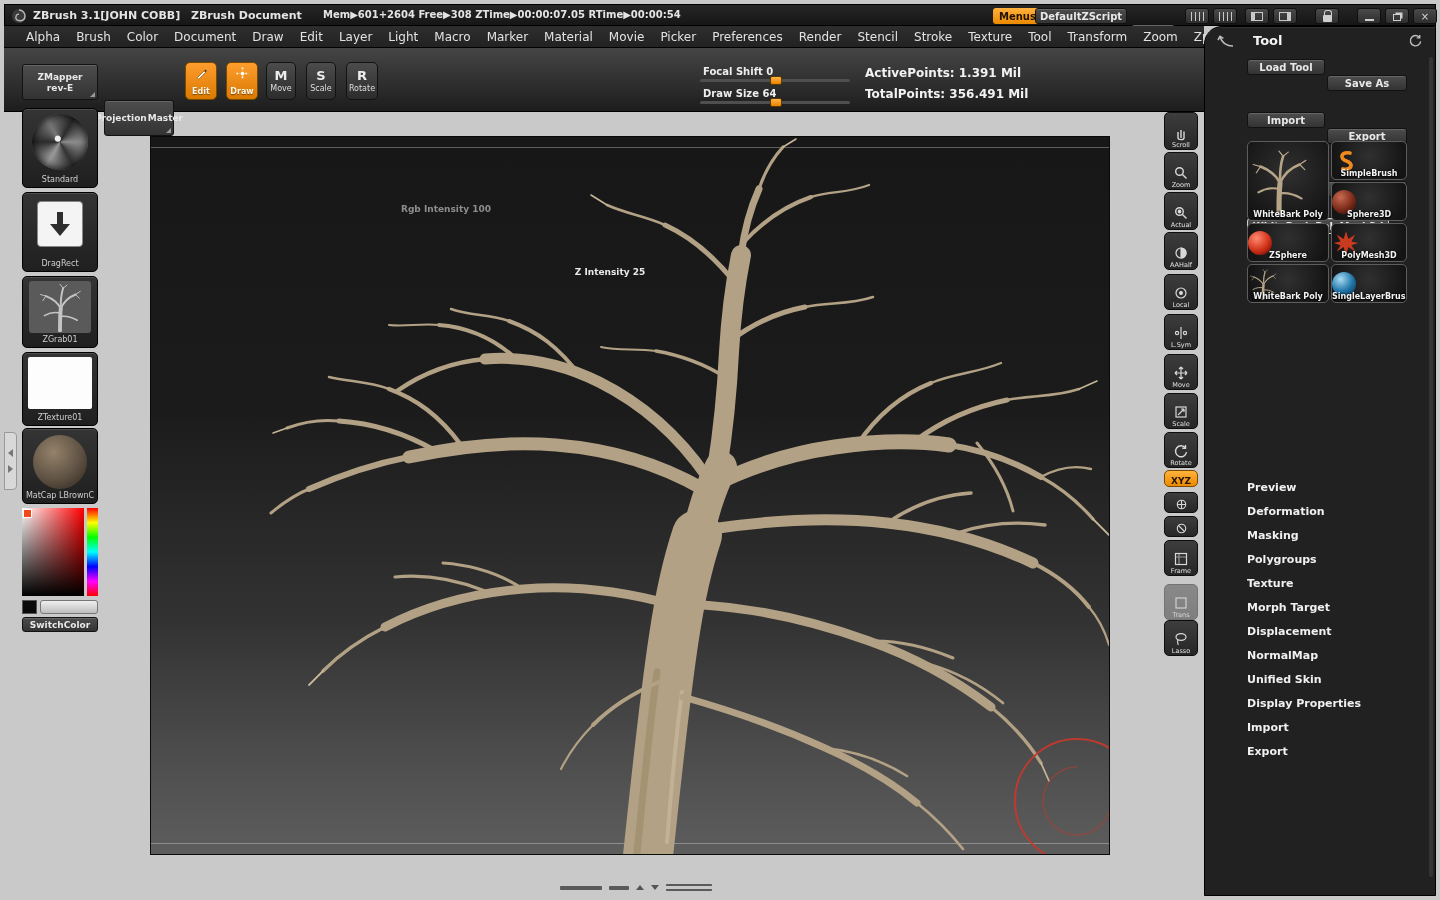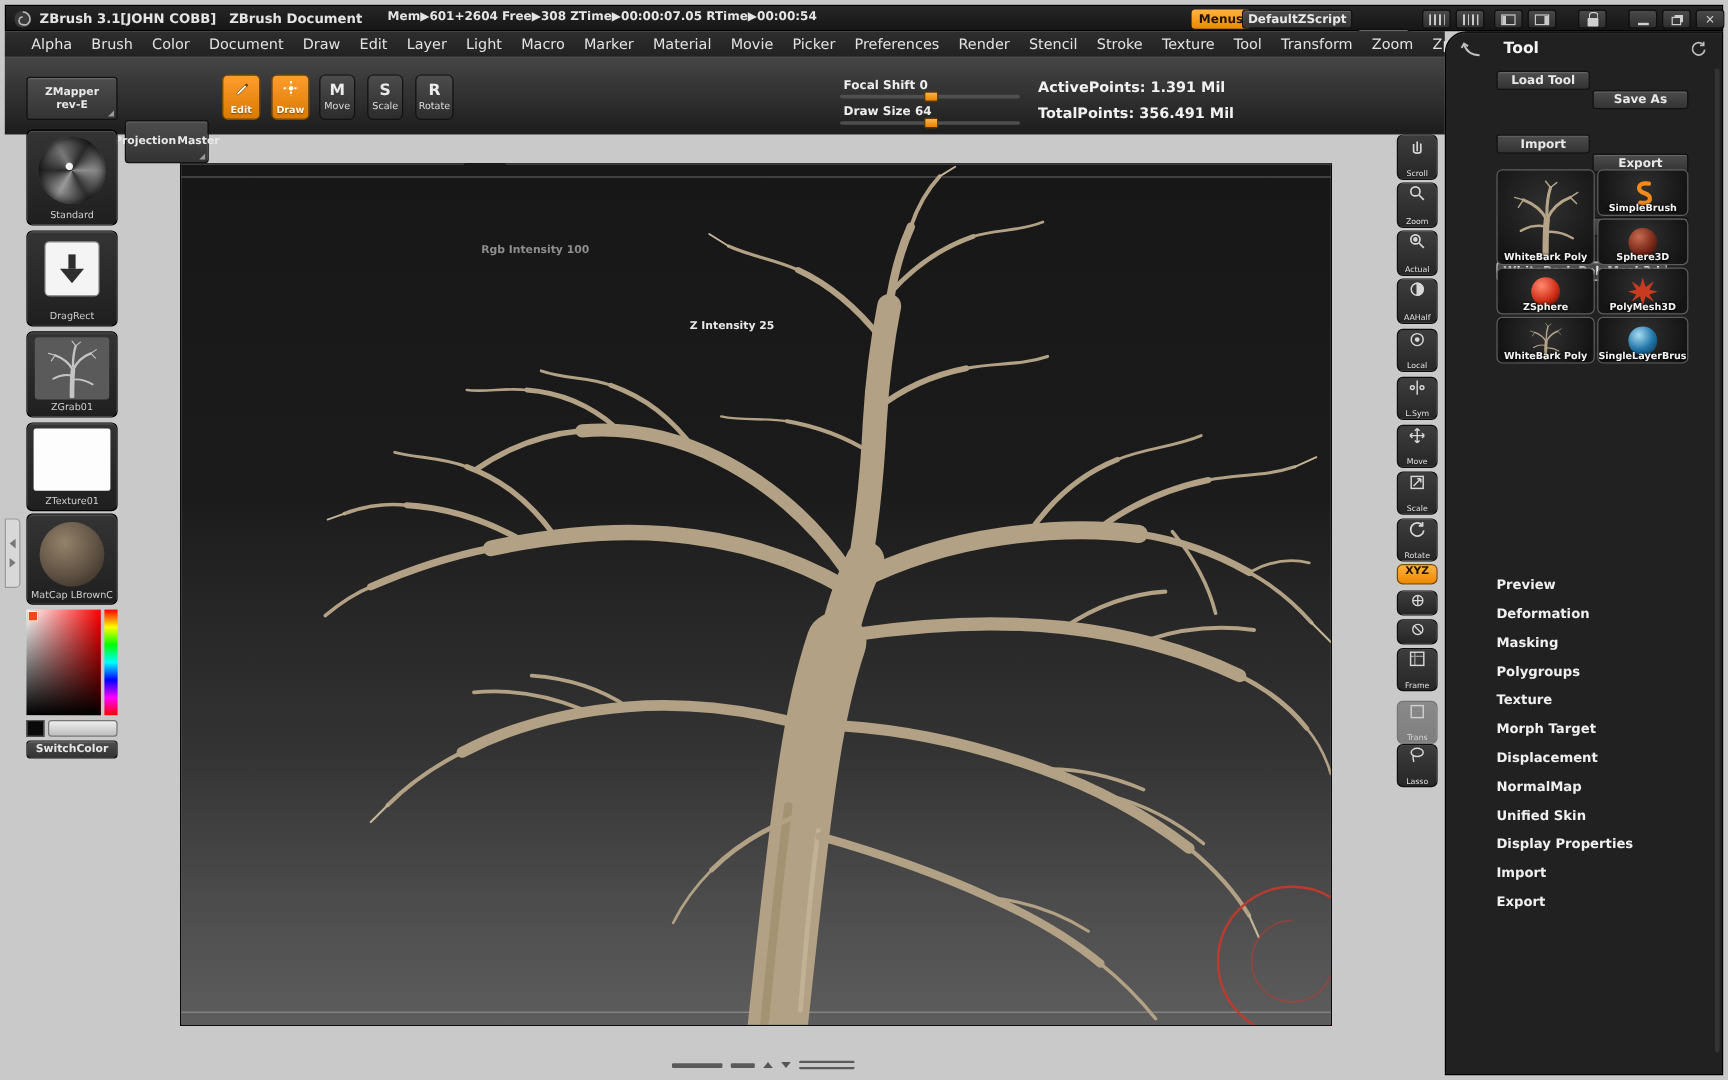--- a/index.html
+++ b/index.html
@@ -45,29 +45,29 @@
        border-radius:5px;box-shadow:inset 0 1px 0 rgba(255,255,255,.12);display:flex;flex-direction:column;align-items:center;justify-content:flex-start}
   .side-label{font-size:8px;color:#cfcfcf;margin-top:auto;margin-bottom:3px;white-space:nowrap;overflow:hidden;max-width:72px}
 
   .otile{background:linear-gradient(#ff9d2e,#d97a00);border:1px solid #7a4a00;border-radius:5px;display:flex;flex-direction:column;align-items:center;justify-content:center;gap:2px}
   .otile .mlabel{font-size:8px;font-weight:bold;color:#fff6e8;text-shadow:0 1px 1px rgba(60,30,0,.6)}
   .mtile{background:linear-gradient(#4c4c4c,#2c2c2c);border:1px solid #121212;border-radius:5px;display:flex;flex-direction:column;align-items:center;justify-content:center;gap:2px}
   .mtile .glyph{font-size:13px;font-weight:bold;color:#ececec;line-height:13px}
   .mtile .mlabel{font-size:8px;color:#dedede}
 
   .vtile{position:absolute;left:1164px;width:34px;background:linear-gradient(#3d3d3d,#262626);border:1px solid #0e0e0e;border-radius:5px;
-       display:flex;flex-direction:column;align-items:center;justify-content:space-between;gap:1px;color:#dcdcdc}
+       display:flex;flex-direction:column;align-items:center;justify-content:flex-end;gap:1px;color:#dcdcdc}
   .vtile .vlabel{font-size:6.5px;color:#e0e0e0;line-height:7px}
   .vicon{display:block}
 
   
   #tool-panel{position:absolute;left:1204px;top:26px;width:232px;height:870px;background:#212121;border:1px solid #000;border-top-left-radius:18px;box-shadow:inset 0 1px 0 rgba(255,255,255,.08)}
   .sec{font-size:11px;font-weight:bold;color:#f0f0f0}
   .sec-row{height:24px;display:flex;align-items:center}
-  .thumb{position:absolute;background:radial-gradient(circle at 50% 38%,#303030,#141414 85%);border:1px solid #5d5d5d;border-radius:5px;display:flex;align-items:center;justify-content:center;overflow:hidden}
+  .thumb{position:absolute;background:radial-gradient(circle at 50% 38%,#303030,#141414 85%);border:1px solid #5d5d5d;border-radius:5px;display:flex;align-items:center;justify-content:flex-start;overflow:hidden}
   .thumb .tlabel{position:absolute;bottom:1px;left:0;right:0;text-align:center;font-size:8px;font-weight:bold;color:#f2f2f2;text-shadow:0 1px 2px #000,0 0 3px #000;white-space:nowrap;overflow:hidden}
   .sphere{border-radius:50%}
 
   #geo-hd{position:absolute;left:34px;width:176px;height:82px;border:1px solid #8f8f8f;border-radius:6px;background:#282828}
 
   .canvas-line{position:absolute;left:0;right:0;height:1px}
   .dash{height:4px;background:#5a5a5a;border-radius:1px}
   .tri-up{width:0;height:0;border-left:4px solid transparent;border-right:4px solid transparent;border-bottom:5px solid #555}
   .tri-dn{width:0;height:0;border-left:4px solid transparent;border-right:4px solid transparent;border-top:5px solid #555}
   .tri-l{width:0;height:0;border-top:4px solid transparent;border-bottom:4px solid transparent;border-right:5px solid #777}

